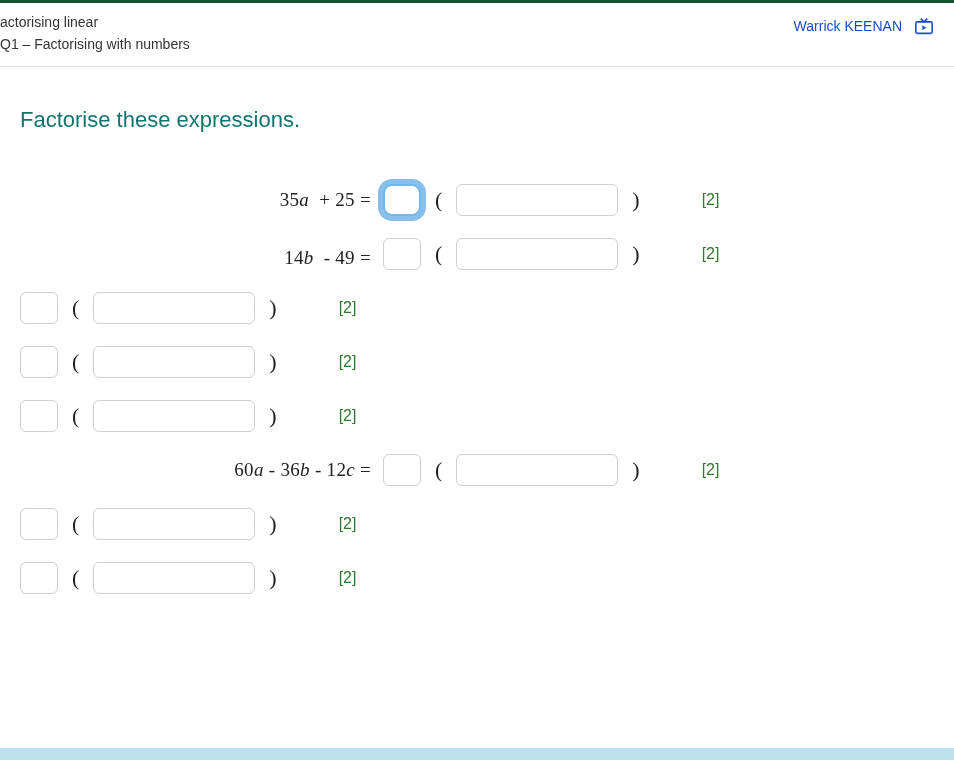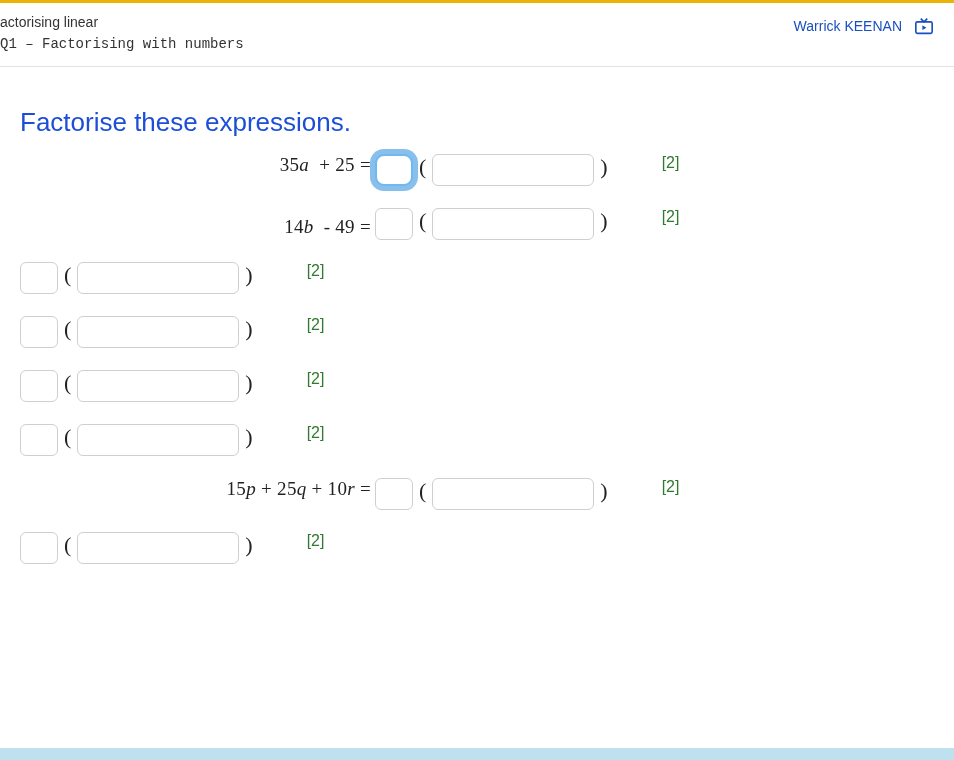--- a/index.html
+++ b/index.html
@@ -8,64 +8,66 @@
     font-family: Verdana, Geneva, sans-serif;
     font-size: 15px;
     color: #333;
     background: #fff;
     width: 954px;
     height: 760px;
     overflow: hidden;
     position: relative;
   }
   .topbar {
-    border-top: 3px solid #eab308;
+    border-top: 3px solid #14532d;
     border-bottom: 1px solid #e3e3e3;
     padding: 8px 20px 10px 0;
     display: flex;
     justify-content: space-between;
     align-items: flex-start;
   }
   .breadcrumb {
     font-size: 14px;
     color: #444;
     line-height: 1.6;
   }
   .breadcrumb .line1 { color: #333; }
-  .breadcrumb .line2 { color: #333; font-family: Liberation Mono, monospace; }
+  .breadcrumb .line2 { color: #333; }
   .user-area {
     display: flex;
     align-items: center;
     gap: 12px;
     padding-top: 6px;
   }
   .user-name {
     color: #1a4fc0;
     font-size: 14px;
   }
   .tv-icon {
     width: 20px;
     height: 18px;
     color: #1a4fc0;
     position: relative;
   }
   .content {
     padding: 40px 20px 20px 20px;
   }
   .instruction {
-    color: #1d4ed8;
-    font-size: 26px;
+    color: #0f766e;
+    font-size: 22px;
     font-family: Verdana, Geneva, sans-serif;
-    margin-bottom: 16px;
+    margin-bottom: 40px;
   }
   .qrow {
     display: flex;
+    align-items: center;
     height: 54px;
     font-size: 19px;
     color: #222;
+    gap: 8px;
   }
   .expr {
     width: 355px;
     text-align: right;
     font-family: Georgia, 'Times New Roman', serif;
     font-style: italic;
     white-space: pre;
     padding-right: 4px;
     letter-spacing: 0.3px;
   }
@@ -167,28 +169,28 @@
         <span class="marks">[2]</span>
       </div>
       <div class="qrow">
         <input class="factor-input" style="">
         <span class="paren">(</span>
         <input class="bracket-input" style="">
         <span class="paren">)</span>
         <span class="marks">[2]</span>
       </div>
       <div class="qrow">
-        <input class="factor-input" style="">
-        <span class="paren">(</span>
-        <input class="bracket-input" style="">
-        <span class="paren">)</span>
-        <span class="marks">[2]</span>
-      </div>
-      <div class="qrow">
-        <span class="expr" style="font-style: normal;">15<i>p</i> + 25<i>q</i> + 10<i>r</i> =</span>
+        <span class="expr" style="font-style: normal;">60<i>a</i> - 36<i>b</i> - 12<i>c</i> =</span>
+        <input class="factor-input" style="">
+        <span class="paren">(</span>
+        <input class="bracket-input" style="">
+        <span class="paren">)</span>
+        <span class="marks">[2]</span>
+      </div>
+      <div class="qrow">
         <input class="factor-input" style="">
         <span class="paren">(</span>
         <input class="bracket-input" style="">
         <span class="paren">)</span>
         <span class="marks">[2]</span>
       </div>
       <div class="qrow">
         <input class="factor-input" style="">
         <span class="paren">(</span>
         <input class="bracket-input" style="">

